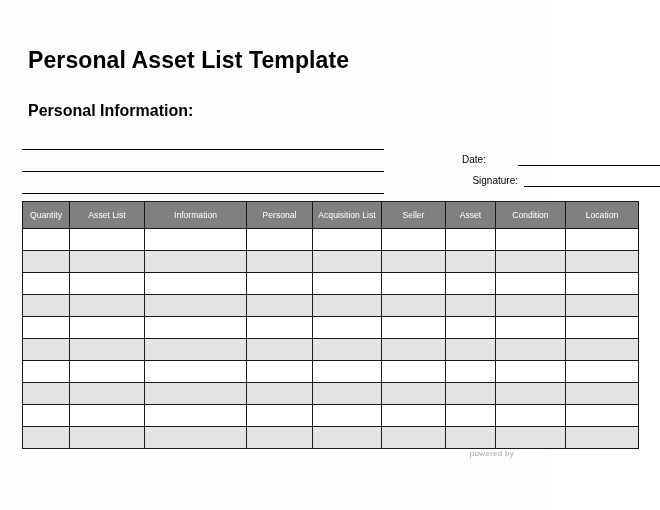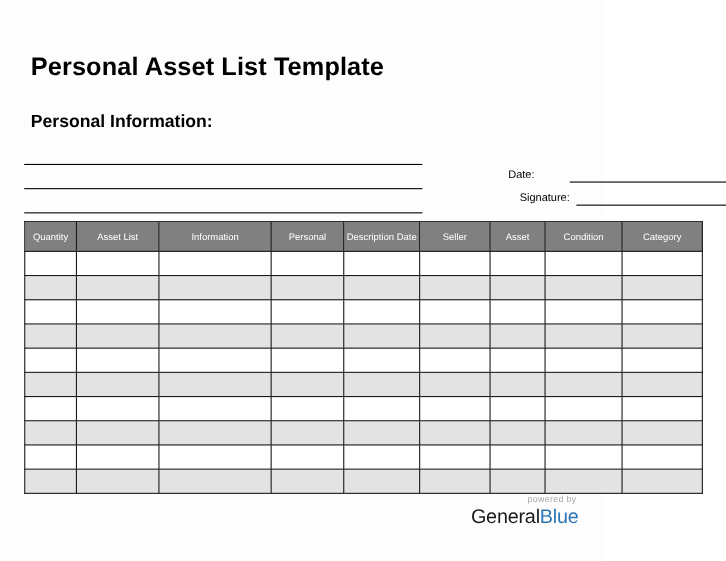--- a/index.html
+++ b/index.html
@@ -139,21 +139,21 @@
     top: 450px;
     text-align: right;
     line-height: 1;
   }
   .powered-by {
     font-size: 8px;
     color: #a6a6a6;
     letter-spacing: 0.3px;
     display: block;
     margin-bottom: 2px;
-    margin-right: 2px;
+    margin-right: 12px;
   }
   .brand {
     font-size: 18px;
     font-weight: normal;
     letter-spacing: -0.2px;
     display: block;
   }
   .brand-general { color: #1a1a1a; }
   .brand-blue { color: #2e75b6; }
 </style>
@@ -194,25 +194,25 @@
       <col class="c-price">
       <col class="c-location">
       <col class="c-condition">
     </colgroup>
     <thead>
       <tr>
         <th>Quantity</th>
         <th>Asset List</th>
         <th>Information</th>
         <th>Personal</th>
-        <th>Description Date</th>
+        <th>Acquisition List</th>
         <th>Seller</th>
         <th>Asset</th>
         <th>Condition</th>
-        <th>Category</th>
+        <th>Location</th>
       </tr>
     </thead>
     <tbody id="table-body">
         <tr class="odd">
           <td></td>
           <td></td>
           <td></td>
           <td></td>
           <td></td>
           <td></td>
@@ -317,16 +317,15 @@
           <td></td>
           <td></td>
           <td></td>
           <td></td>
         </tr>
       </tbody>
   </table>
 
   <div class="footer-logo">
     <span class="powered-by">powered by</span>
-    <span class="brand"><span class="brand-general">General</span><span class="brand-blue">Blue</span></span>
   </div>
 
 </div>
 
 </body></html>

